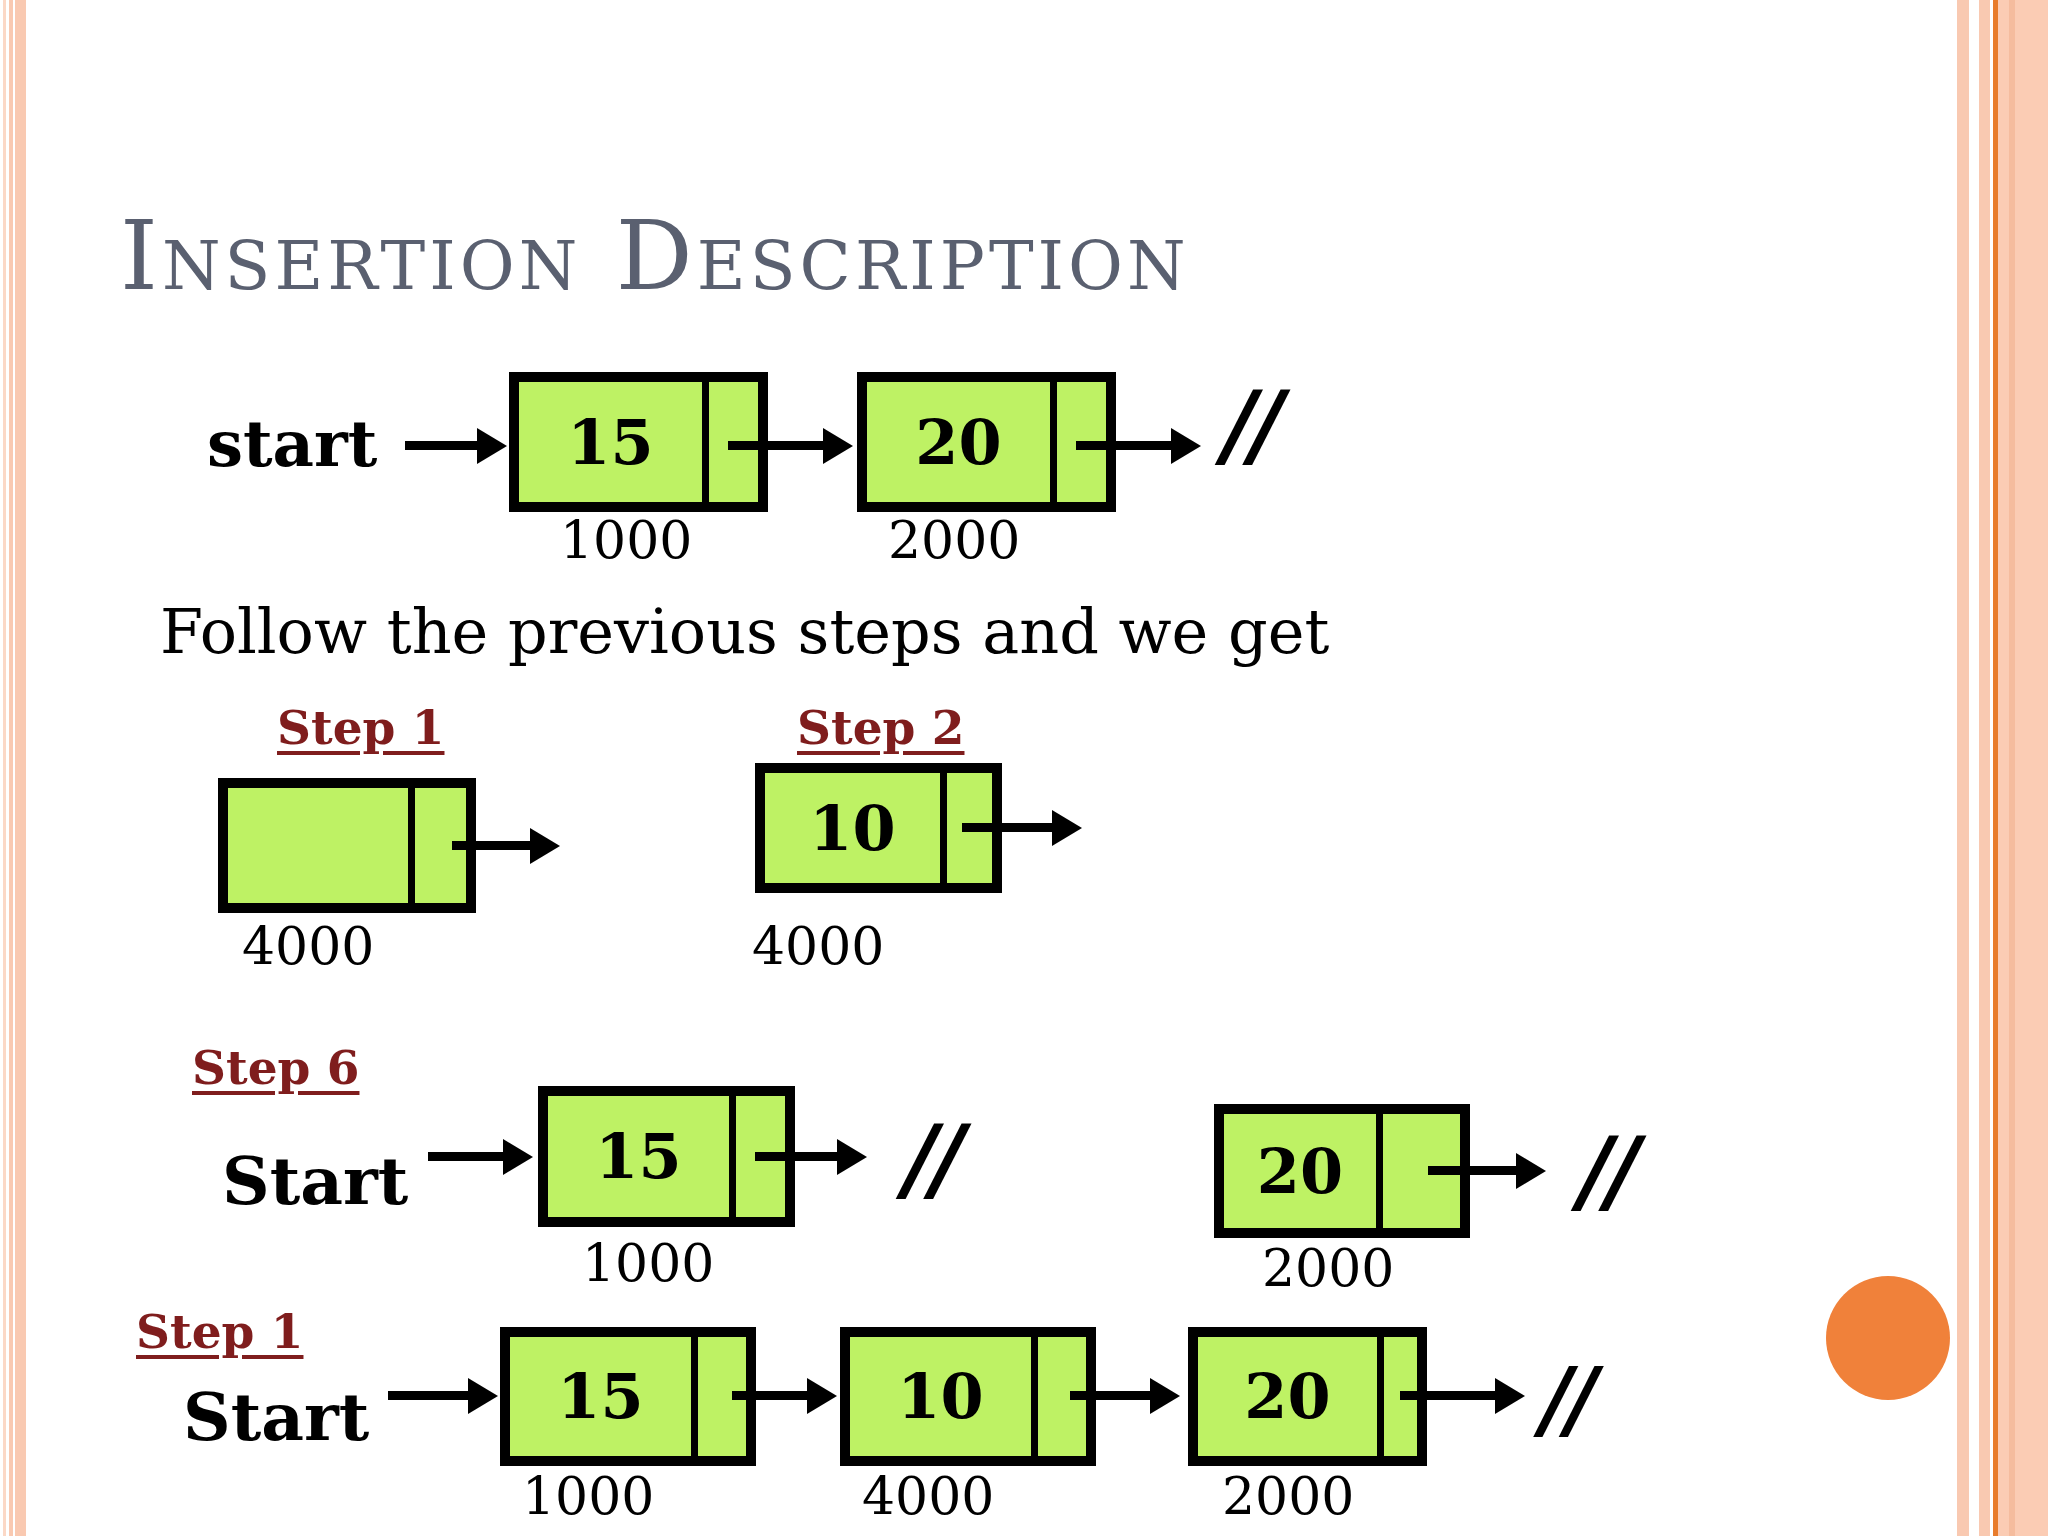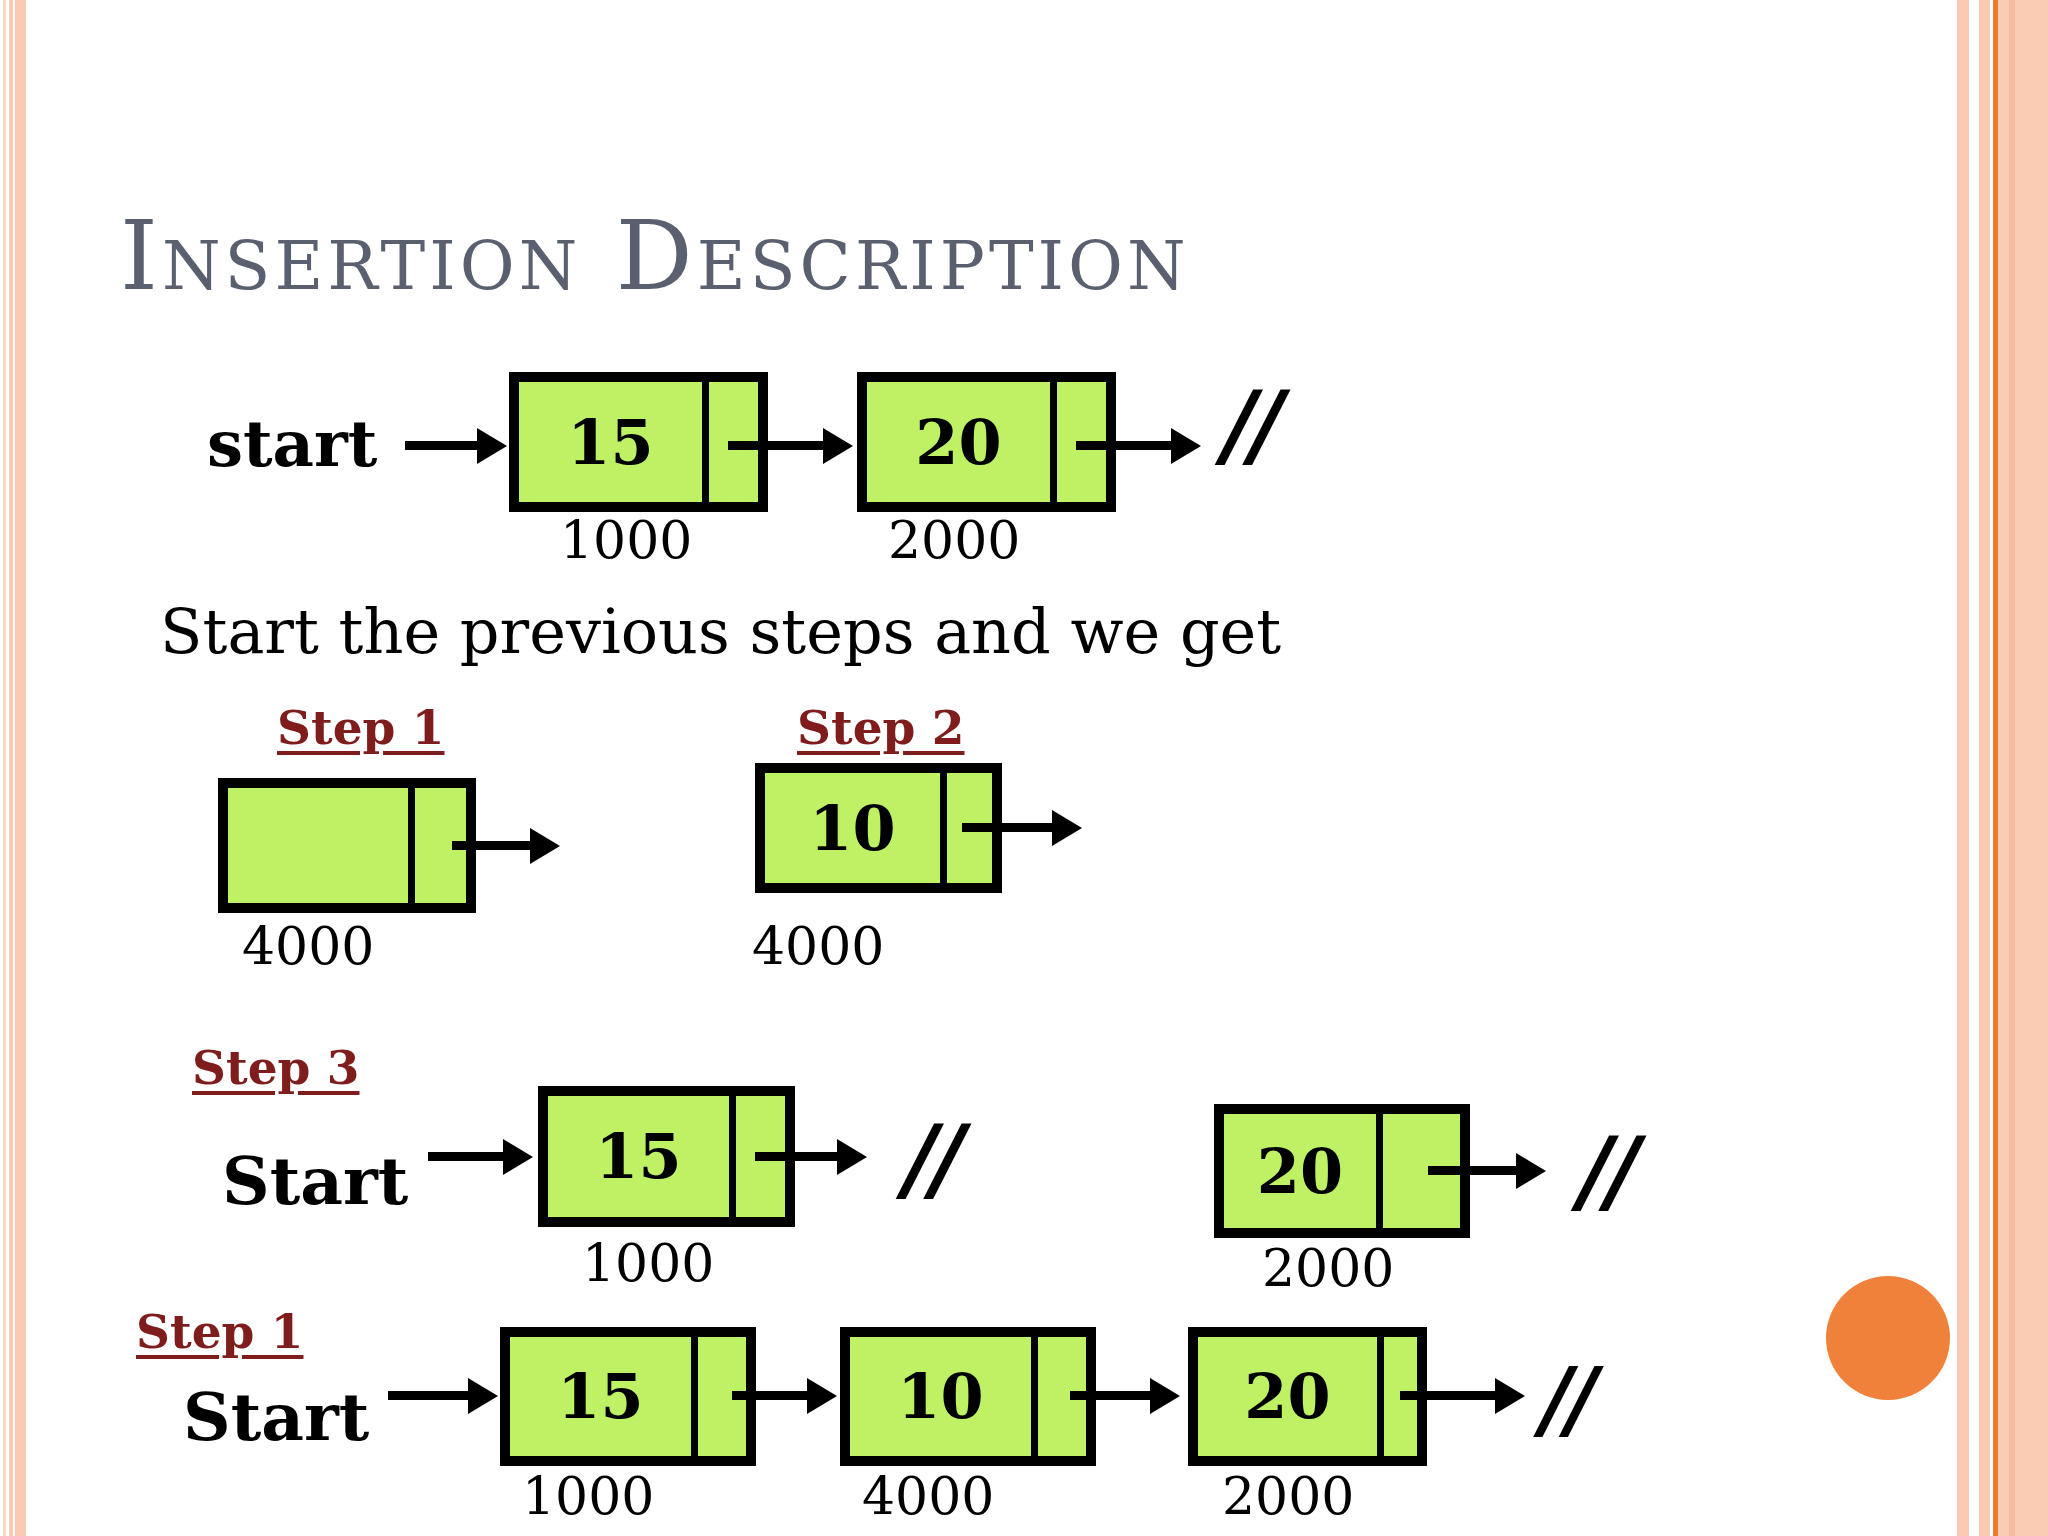--- a/index.html
+++ b/index.html
@@ -93,39 +93,39 @@
 
   <div class="node" style="left:857px;top:372px;width:259px;height:140px;">
     <div class="cell-data">20</div>
     <div class="cell-ptr"></div>
   </div>
   <div class="arrow" style="left:1076px;top:441px;width:95px;"></div>
   <div class="addr" style="left:888px;top:514px;">2000</div>
 
   <div class="null-marker" style="left:1222px;top:378px;">//</div>
 
-  <div class="intro">Start the previous steps and we get</div>
+  <div class="intro">Follow the previous steps and we get</div>
 
   <div class="step-label" style="left:277px;top:704px;">Step 1</div>
   <div class="node" style="left:218px;top:778px;width:258px;height:135px;">
     <div class="cell-data"></div>
     <div class="cell-ptr" style="width:58px;"></div>
   </div>
   <div class="arrow" style="left:452px;top:841px;width:78px;"></div>
   <div class="addr" style="left:242px;top:920px;">4000</div>
 
   <div class="step-label" style="left:797px;top:704px;">Step 2</div>
   <div class="node" style="left:755px;top:763px;width:247px;height:130px;">
     <div class="cell-data">10</div>
     <div class="cell-ptr" style="width:52px;"></div>
   </div>
   <div class="arrow" style="left:962px;top:823px;width:90px;"></div>
   <div class="addr" style="left:752px;top:920px;">4000</div>
 
-  <div class="step-label" style="left:192px;top:1044px;">Step 3</div>
+  <div class="step-label" style="left:192px;top:1044px;">Step 6</div>
   <div class="ptr-label" style="left:222px;top:1148px;font-size:66px;">Start</div>
   <div class="arrow" style="left:428px;top:1152px;width:75px;"></div>
 
   <div class="node" style="left:538px;top:1086px;width:257px;height:141px;">
     <div class="cell-data">15</div>
     <div class="cell-ptr"></div>
   </div>
   <div class="arrow" style="left:755px;top:1152px;width:82px;"></div>
   <div class="null-marker" style="left:903px;top:1112px;">//</div>
   <div class="addr" style="left:582px;top:1237px;">1000</div>

